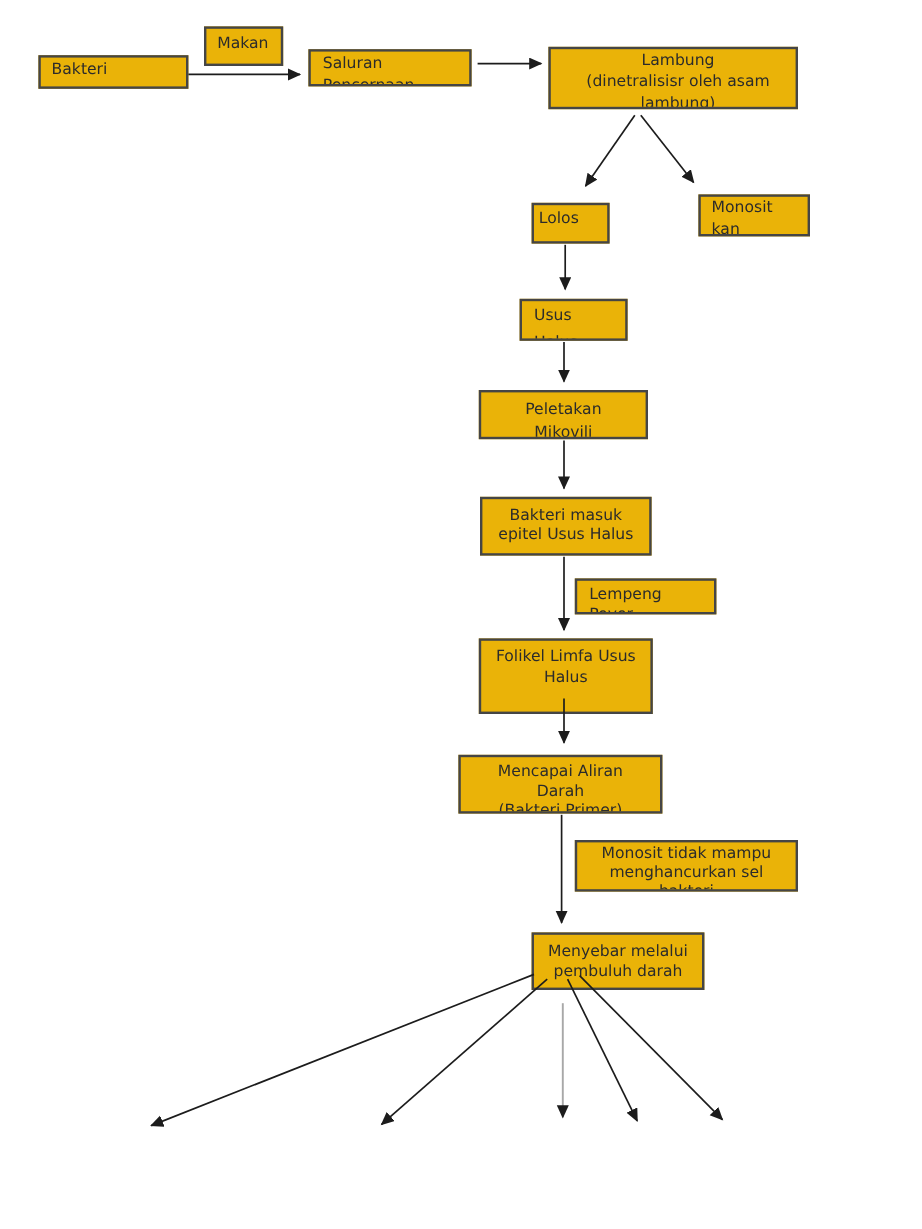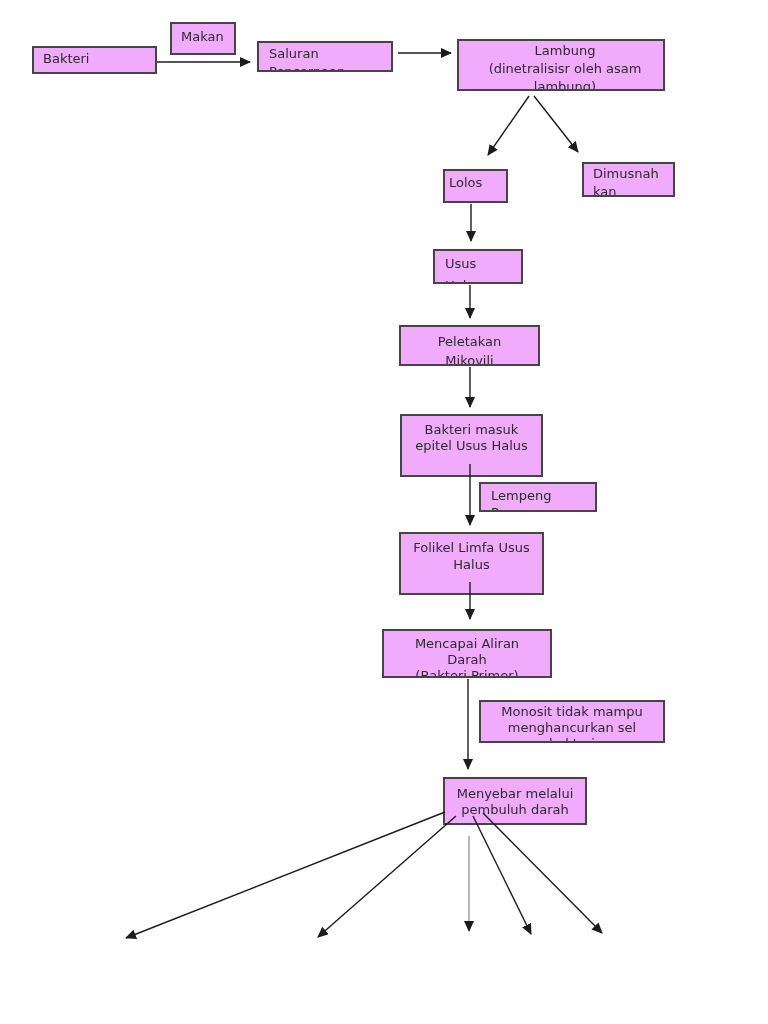--- a/index.html
+++ b/index.html
@@ -2,38 +2,38 @@
 <html style="--border: #454545; --text: #2b2b2b; --arrow: #1c1c1c; --arrow-muted: #a8a8a8; --background: #ffffff;"><head>
 <meta charset="utf-8">
 <style>
   html,body{margin:0;padding:0;background:#fff;}
   .page{
     position:relative;width:768px;height:1024px;background:#fff;
     font-family:"DejaVu Sans","Liberation Sans",sans-serif;
     overflow:hidden;
   }
   .node{
-    position:absolute;background:#f0abfc;border:2px solid var(--border,#454545);
+    position:absolute;background:#eab308;border:2px solid var(--border,#454545);
     box-sizing:border-box;font-size:13px;color:var(--text,#2b2b2b);
     overflow:hidden;white-space:nowrap;
   }
   .node span{display:block;}
   .arrows{position:absolute;left:0;top:0;width:768px;height:1024px;pointer-events:none;}
   .e{stroke:var(--arrow,#1c1c1c);stroke-width:1.4px;fill:none;}
   .e-muted{stroke:var(--arrow-muted,#a8a8a8);stroke-width:1.6px;fill:none;}
 
   #n-bakteri{left:32px;top:46px;width:125px;height:28px;padding:3px 0 0 9px;line-height:16px;}
   #n-makan{left:170px;top:22px;width:66px;height:33px;padding:4px 0 0 9px;line-height:17px;}
   #n-saluran{left:257px;top:41px;width:136px;height:31px;padding:2px 0 0 10px;line-height:18px;}
   #n-lambung{left:457px;top:39px;width:208px;height:52px;padding:1px 0 0 8px;line-height:18px;text-align:center;}
   #n-lolos{left:443px;top:169px;width:65px;height:34px;padding:4px 0 0 4px;line-height:16px;}
   #n-dimusnahkan{left:582px;top:162px;width:93px;height:35px;padding:1px 0 0 9px;line-height:18px;}
   #n-usus{left:433px;top:249px;width:90px;height:35px;padding:2px 0 0 10px;line-height:22px;}
   #n-peletakan{left:399px;top:325px;width:141px;height:41px;padding:5px 0 0 0;line-height:19px;text-align:center;}
-  #n-bakteri-masuk{left:400px;top:414px;width:143px;height:63px;padding:6px 0 0 0;line-height:16px;text-align:center;}
+  #n-bakteri-masuk{left:400px;top:414px;width:143px;height:49px;padding:6px 0 0 0;line-height:16px;text-align:center;}
   #n-lempeng{left:479px;top:482px;width:118px;height:30px;padding:3px 0 0 10px;line-height:17px;}
   #n-folikel{left:399px;top:532px;width:145px;height:63px;padding:5px 0 0 0;line-height:17px;text-align:center;}
   #n-mencapai{left:382px;top:629px;width:170px;height:49px;padding:5px 0 0 0;line-height:16px;text-align:center;}
   #n-monosit{left:479px;top:700px;width:186px;height:43px;padding:2px 0 0 0;line-height:16px;text-align:center;}
   #n-menyebar{left:399px;top:777px;width:144px;height:48px;padding:7px 0 0 0;line-height:16px;text-align:center;margin-left:44px;}
 </style>
 </head>
 <body>
 
 <div class="page">
@@ -55,21 +55,21 @@
     <span>Lambung</span>
     <span>(dinetralisisr oleh asam</span>
     <span>lambung)</span>
   </div>
 
   <div class="node" id="n-lolos">
     <span>Lolos</span>
   </div>
 
   <div class="node" id="n-dimusnahkan">
-    <span>Dimusnah</span>
+    <span>Monosit</span>
     <span>kan</span>
   </div>
 
   <div class="node" id="n-usus">
     <span>Usus</span>
     <span>Halus</span>
   </div>
 
   <div class="node" id="n-peletakan">
     <span>Peletakan</span>

